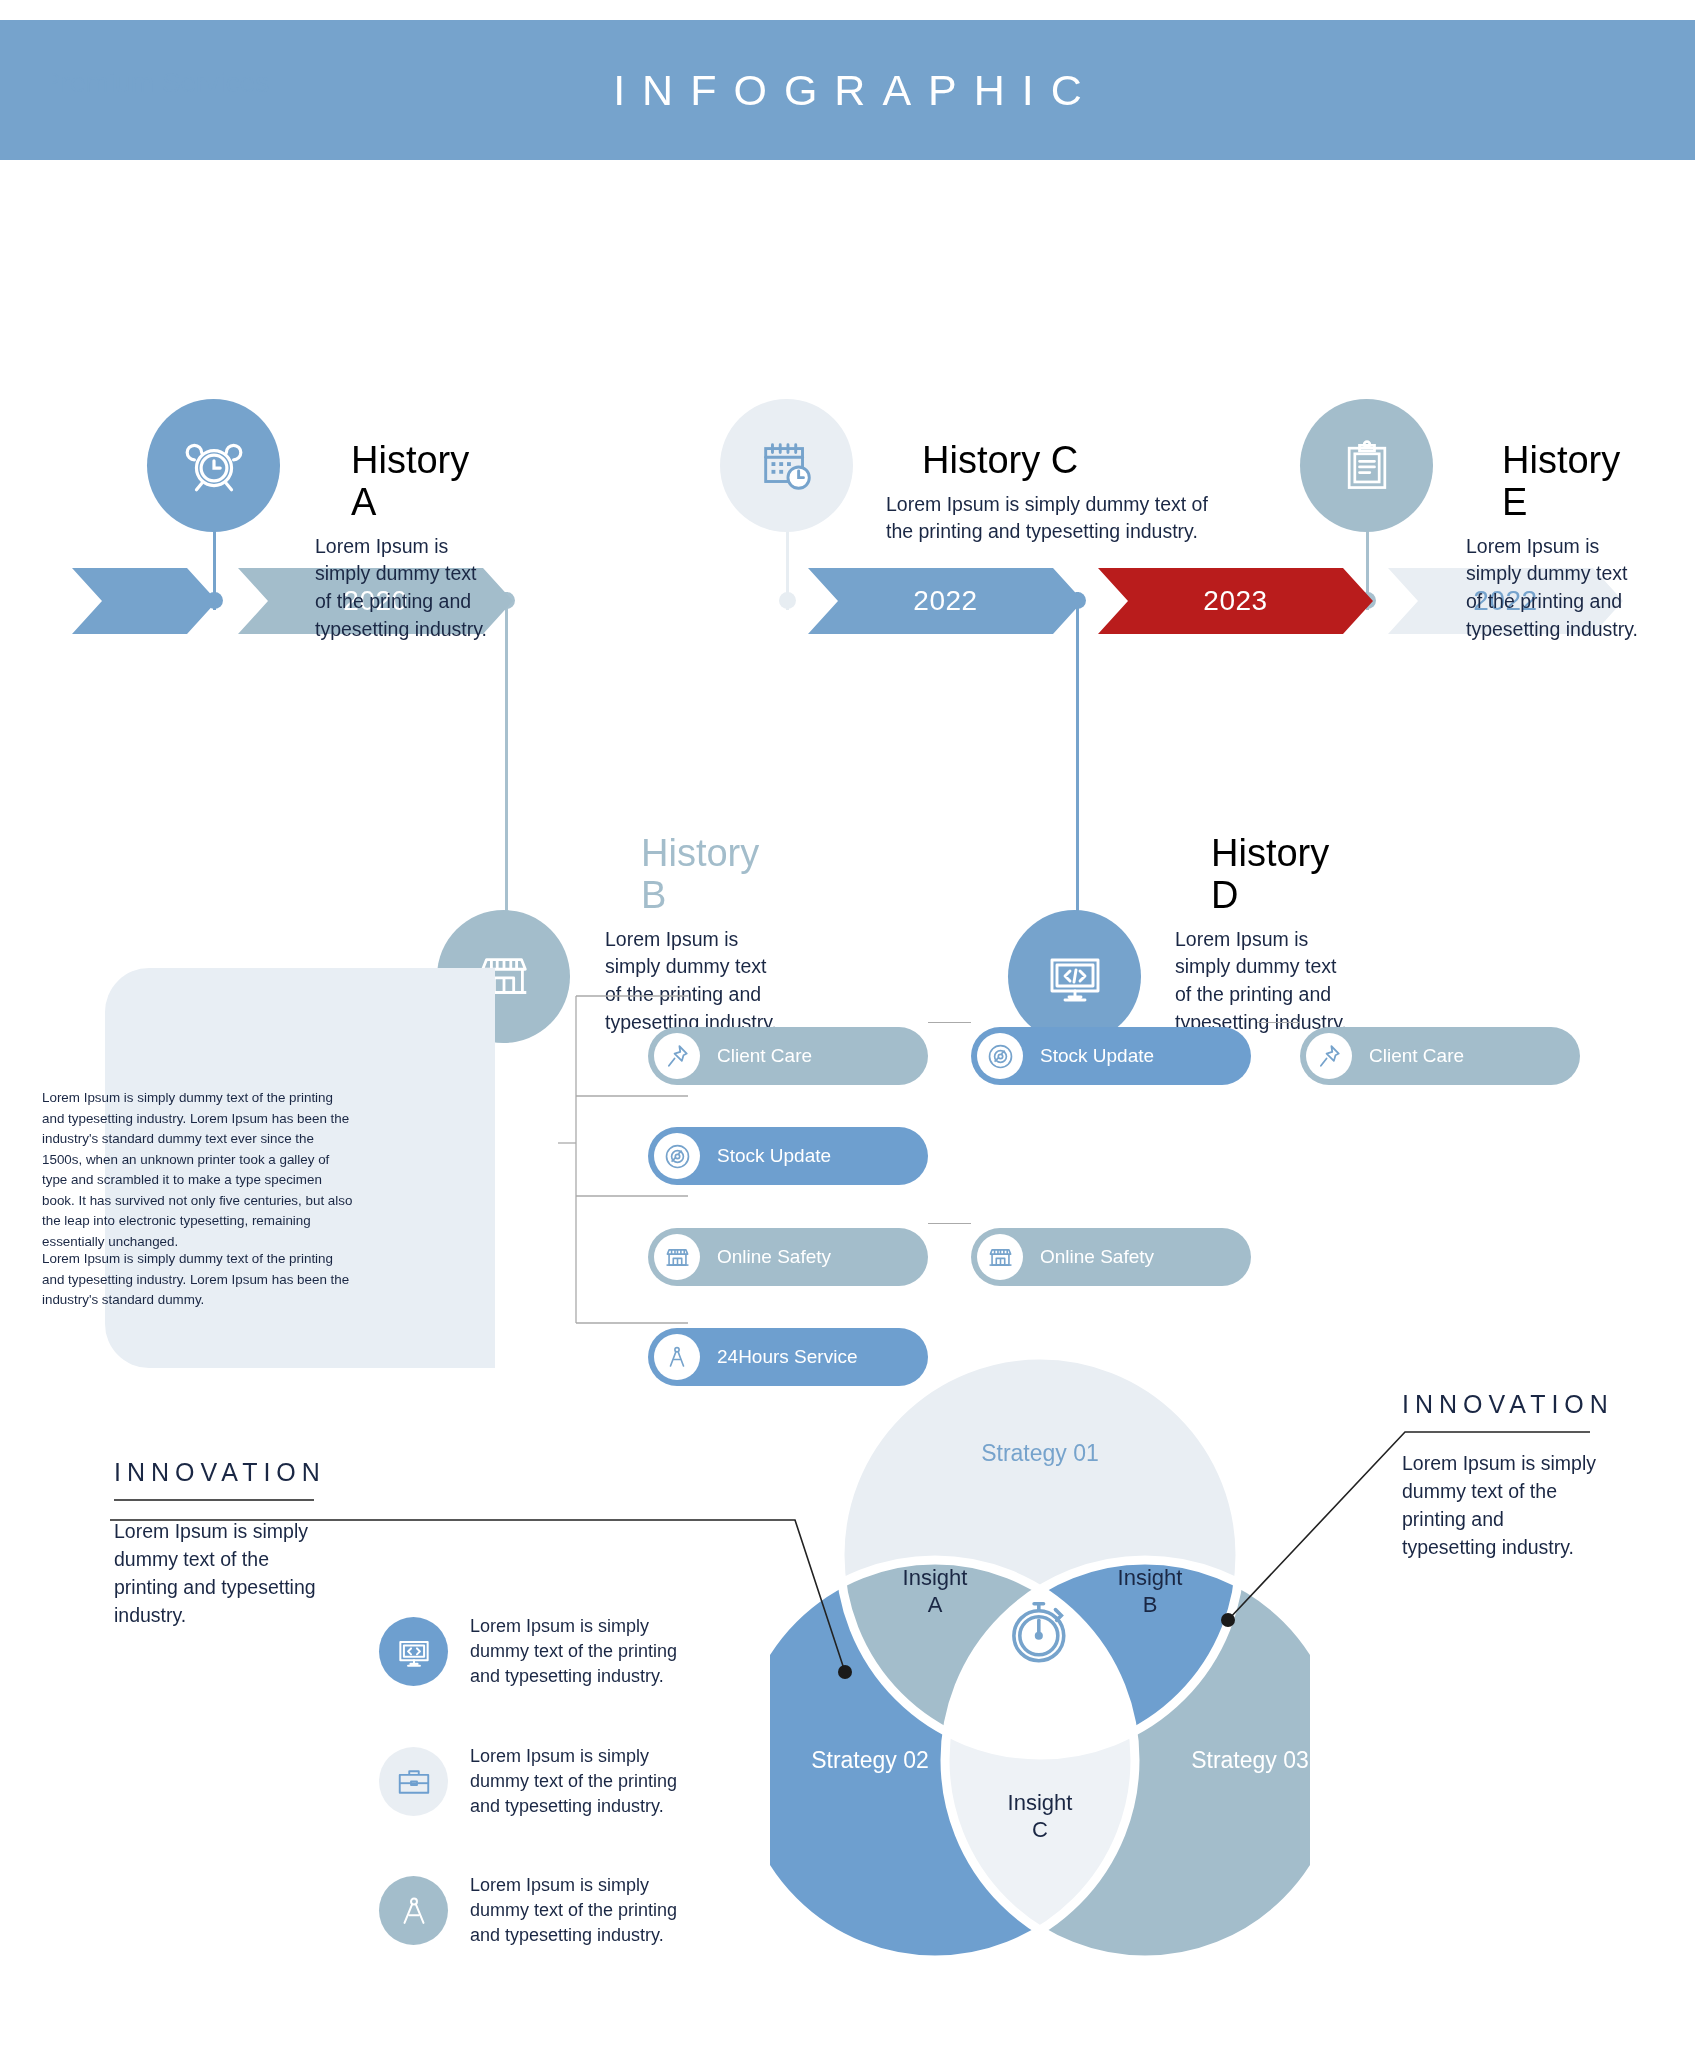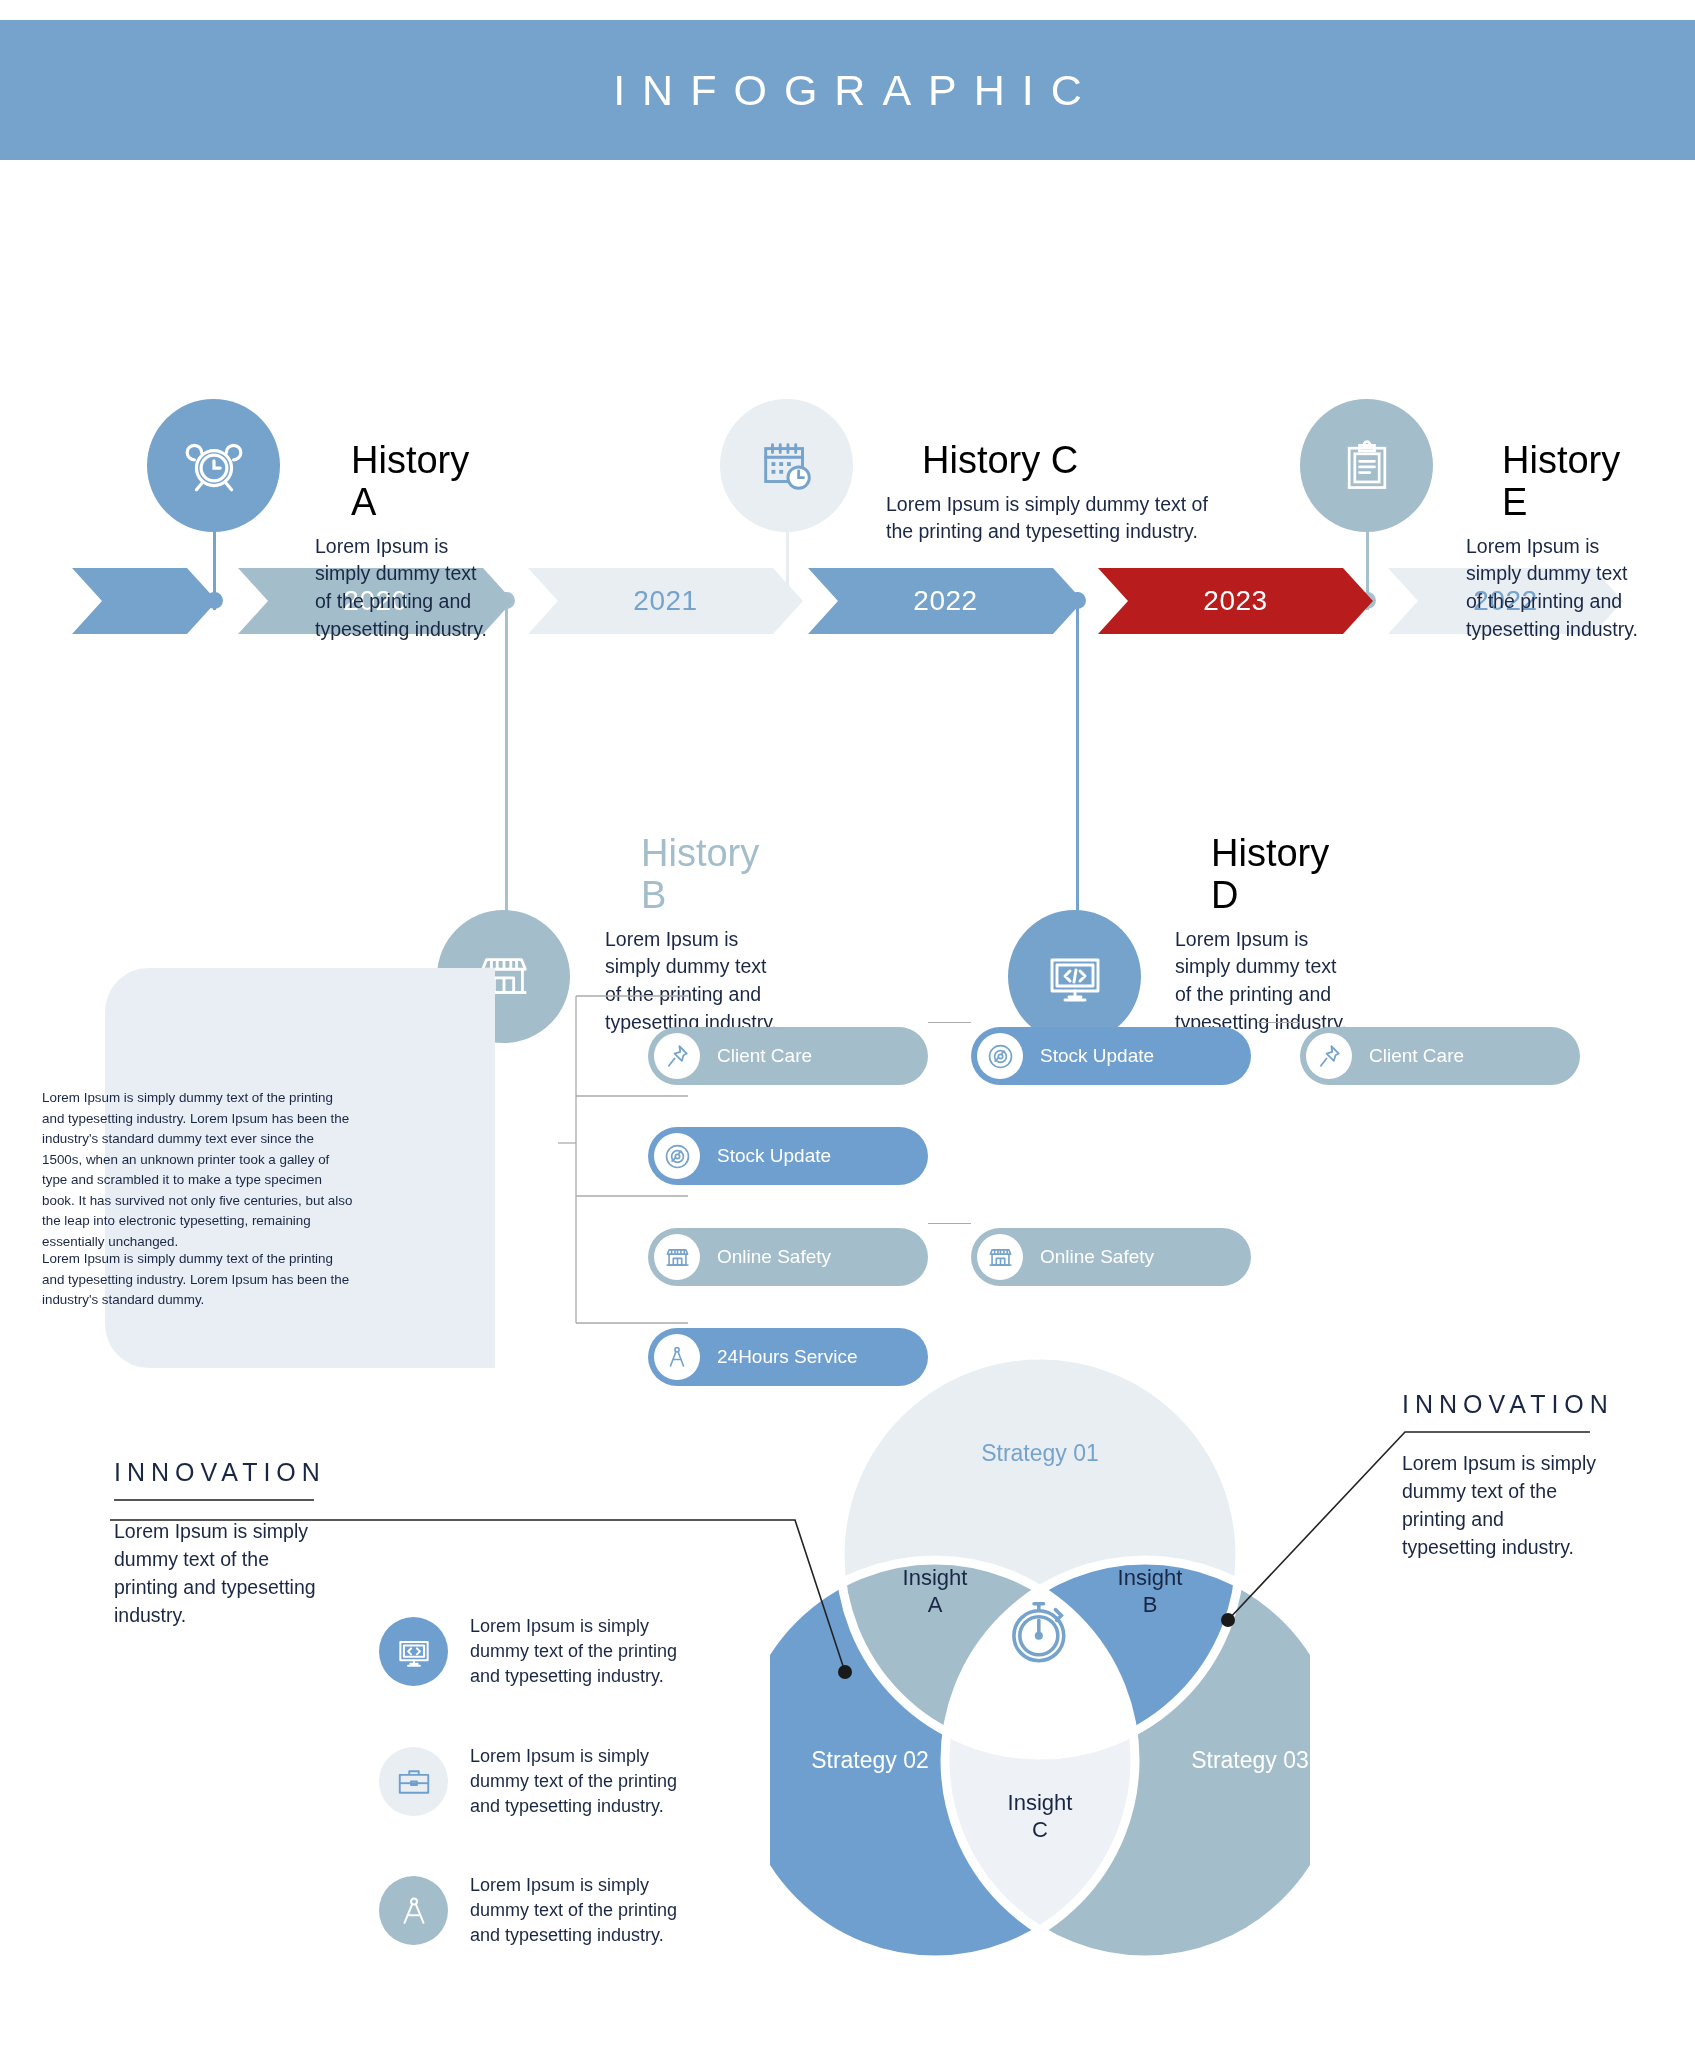--- a/index.html
+++ b/index.html
@@ -116,23 +116,20 @@
     <div class="dot gray" style="left:498px; top:452px;"></div>
 
     <div class="stem" style="left:1076px; top:452px; height:330px;"></div>
     <div class="dot" style="left:1069px; top:452px;"></div>
 
     <div class="chev" style="left: 72px; top: 428px; width: 145px; background: rgb(118, 163, 204); color: rgb(255, 255, 255);">
       <span class="chev-label"></span>
     </div>
     <div class="chev" style="left: 238px; top: 428px; width: 275px; background: rgb(163, 189, 203); color: rgb(255, 255, 255);">
       <span class="chev-label">2020</span>
-    </div>
-    <div class="chev" style="left: 528px; top: 428px; width: 275px; background: rgb(233, 238, 243); color: rgb(118, 163, 204);">
-      <span class="chev-label">2021</span>
     </div>
     <div class="chev" style="left: 808px; top: 428px; width: 275px; background: rgb(118, 163, 204); color: rgb(255, 255, 255);">
       <span class="chev-label">2022</span>
     </div>
     <div class="chev" style="left: 1098px; top: 428px; width: 275px; background: #b91c1c; color: rgb(255, 255, 255);">
       <span class="chev-label">2023</span>
     </div>
     <div class="chev" style="left: 1388px; top: 428px; width: 235px; background: rgb(233, 238, 243); color: rgb(118, 163, 204);">
       <span class="chev-label">2022</span>
     </div>

